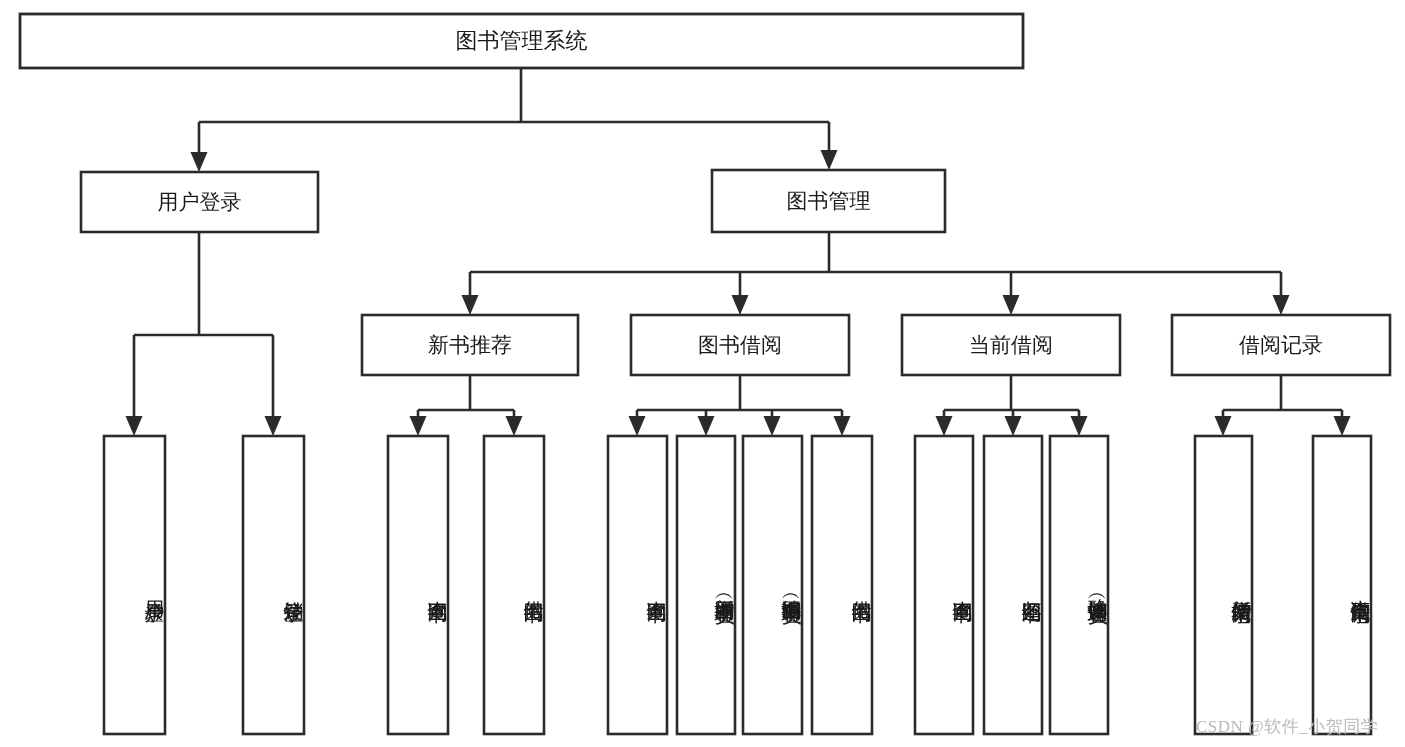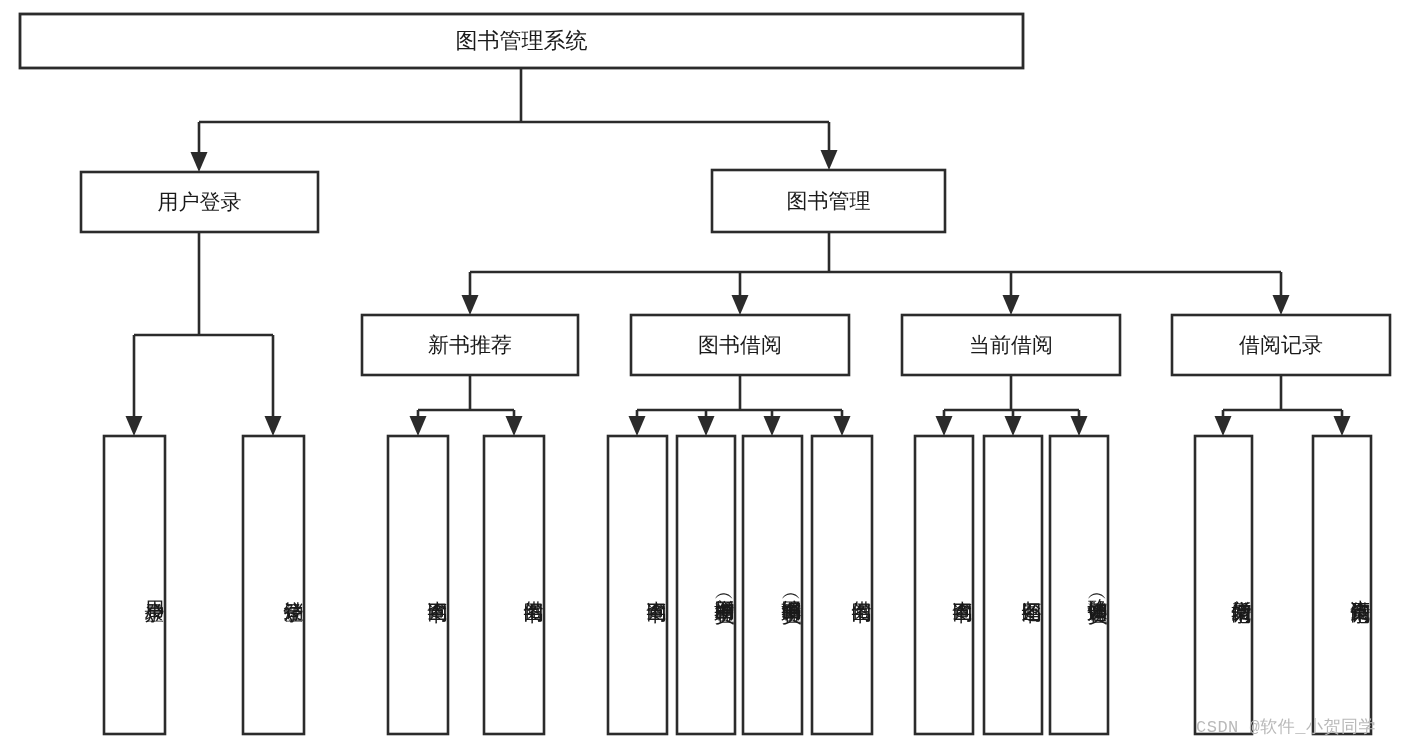--- a/index.html
+++ b/index.html
@@ -63,21 +63,21 @@
     letter-spacing: 1px;
     color: #1a1a1a;
     white-space: nowrap;
     display: flex;
     align-items: flex-start;
     justify-content: center;
     pointer-events: none;
   }
   .watermark {
     position: absolute;
-    font-family: Liberation Mono, monospace;
+    font-family: Liberation Serif, serif;
     font-size: 17px;
     color: #b9b9b9;
     white-space: nowrap;
     letter-spacing: 0.5px;
   }
 </style>
 </head>
 <body>
 
 <div id="diagram-root">

